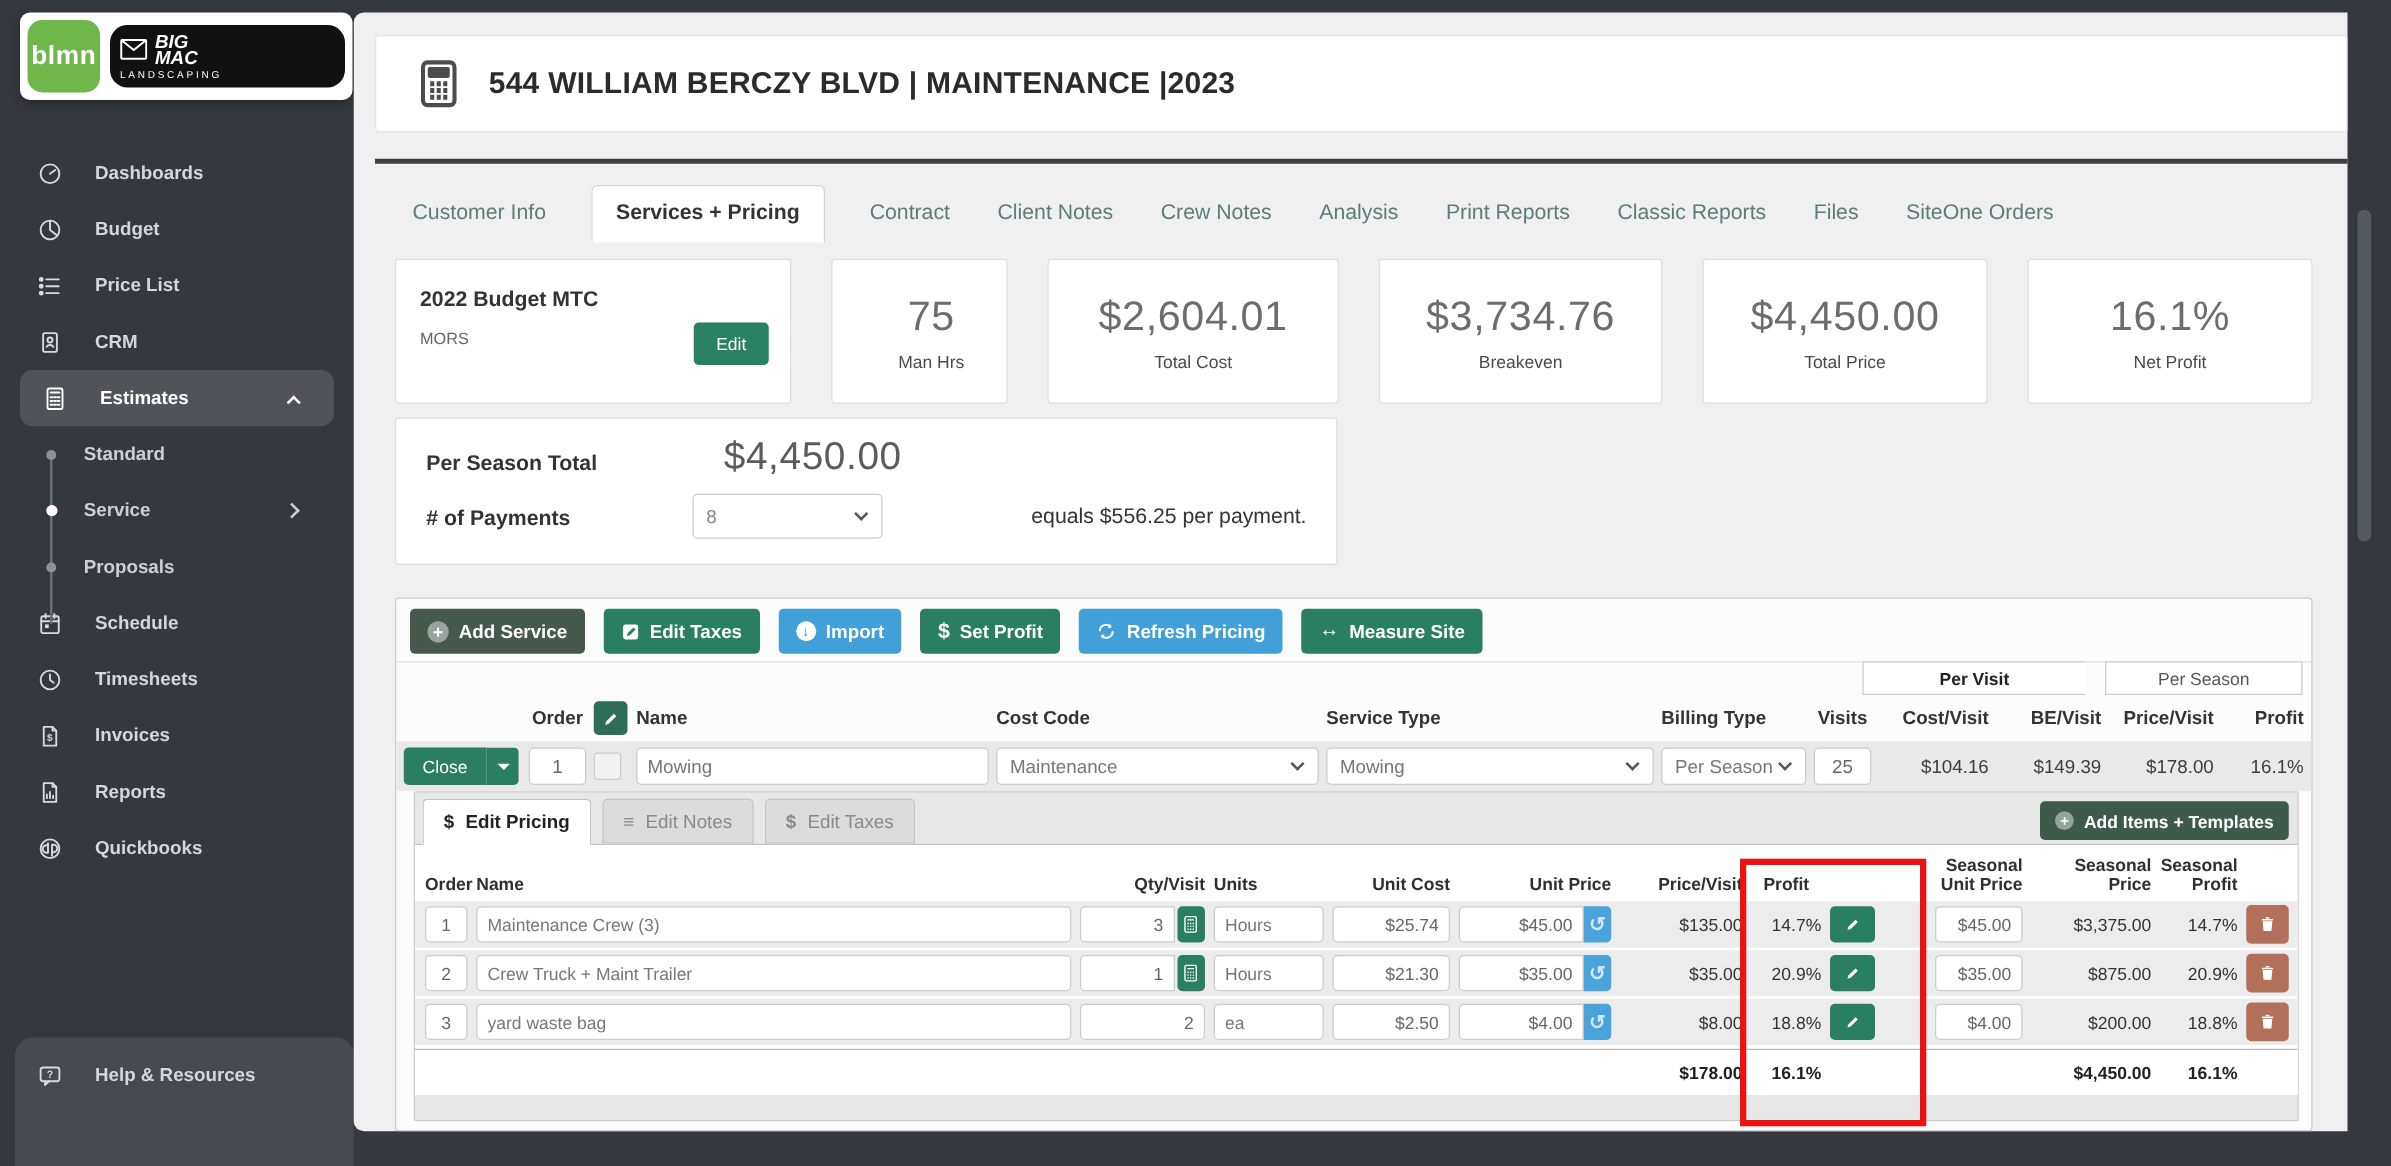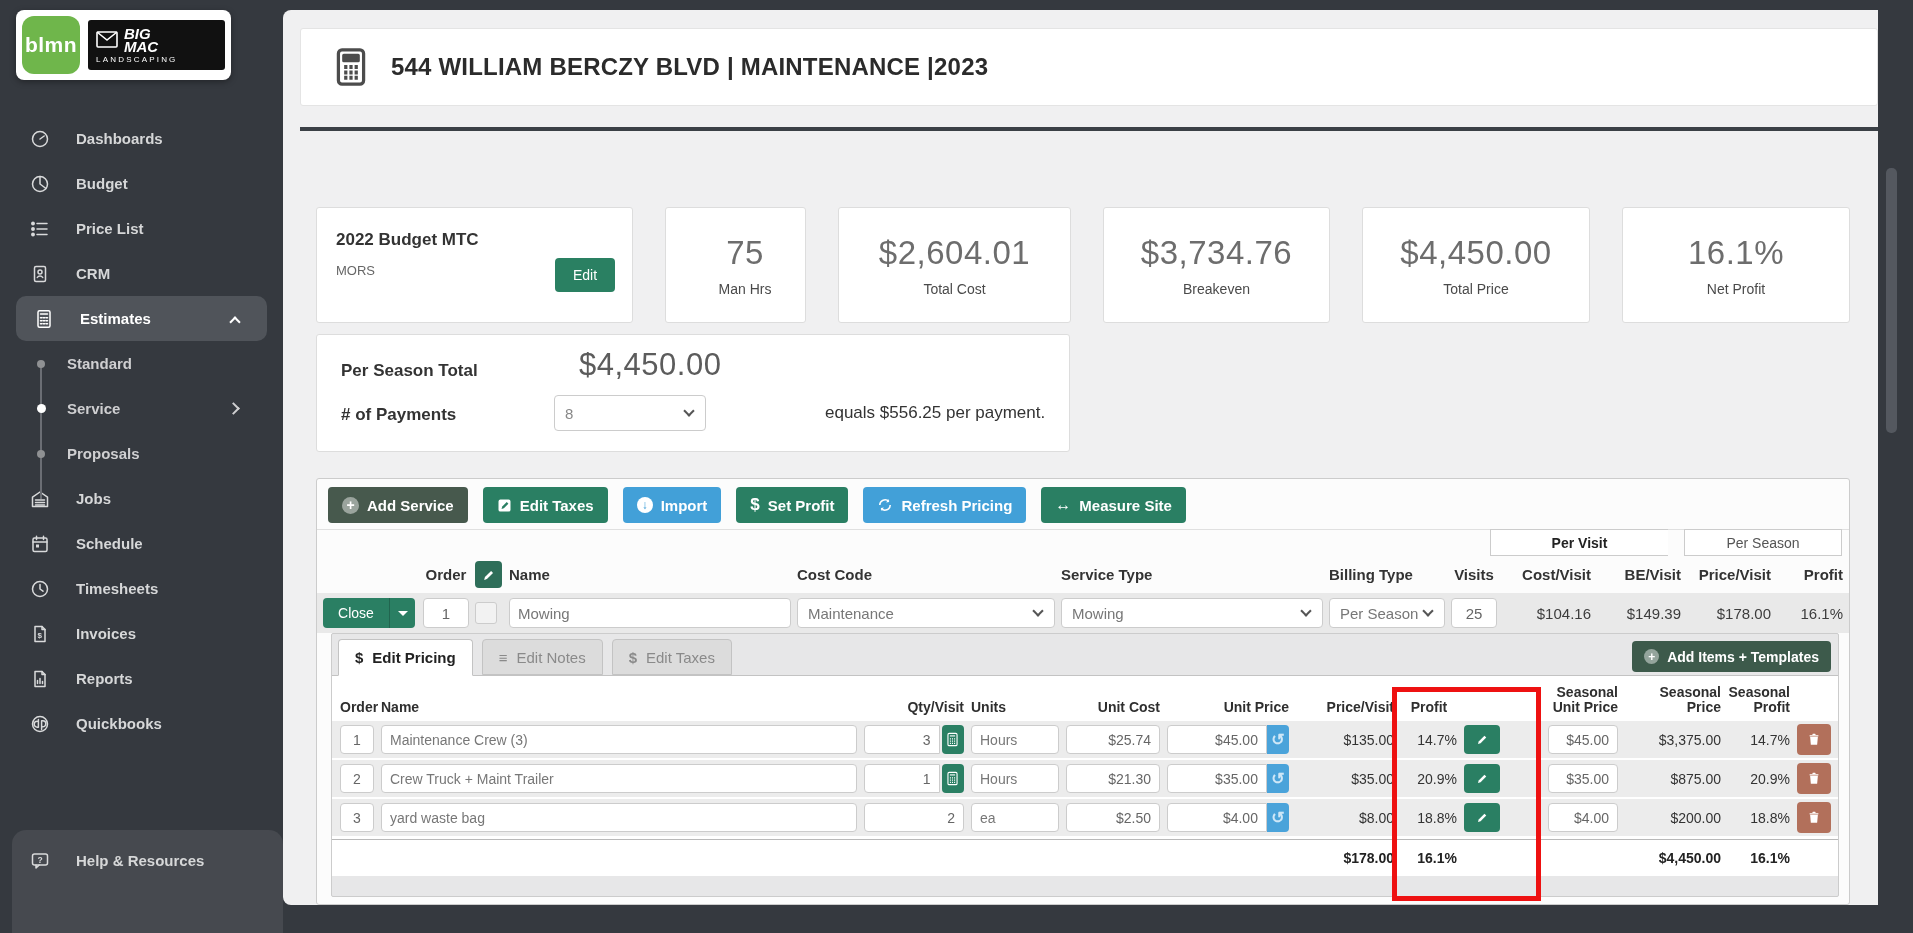--- a/index.html
+++ b/index.html
@@ -9,31 +9,31 @@
     font-family:"Liberation Sans", sans-serif;
     position:relative;
     overflow:hidden;
     color:#333;
   }
   svg { display:block; }
 
   
   .sidebar { position:absolute; left:0; top:0; width:283px; height:933px; background:#35393f; }
   .logo-card {
-    position:absolute; left:16px; top:10px; width:215px; height:70px;
+    position:absolute; left:16px; top:10px; width:266px; height:70px;
     background:#fff; border-radius:8px; box-shadow:0 2px 6px rgba(0,0,0,.35);
     display:flex; align-items:center; padding:6px; gap:8px;
   }
   .lmn-badge {
     width:58px; height:58px; background:#6fb64b; border-radius:12px;
     color:#fff; font-weight:bold; font-size:21px;
     display:flex; align-items:center; justify-content:center; letter-spacing:.5px;
   }
   .bigmac {
-    flex:1; height:50px; background:#111; border-radius:3px; color:#fff;
+    flex:1; height:50px; background:#111; border-radius:14px; color:#fff;
     display:flex; flex-direction:column; justify-content:center; padding:3px 8px;
   }
   .bigmac-top { display:flex; align-items:center; gap:6px; }
   .bigmac-name { font-weight:bold; font-size:15px; line-height:13px; font-style:italic; }
   .bigmac-tag { font-size:8px; letter-spacing:2.2px; margin-top:2px; }
 
   .nav { position:absolute; left:0; top:116px; width:283px; }
   .nav-item {
     height:45px; display:flex; align-items:center; gap:26px;
     padding-left:30px; color:#d6d7d8; font-size:15px; font-weight:bold; cursor:pointer;
@@ -330,29 +330,20 @@
       </div>
       <div class="sub-item">
         <span class="dot"></span>
         <span>Proposals</span>
       </div>
     </div>
 
     <div class="nav-item">
       <span class="nicon">
           <svg width="20" height="20" viewBox="0 0 20 20" class="icon-stroke">
-            <path d="M2.5 8.2L10 3l7.5 5.2v9.3h-15z"></path>
-            <path d="M5.5 11h9M5.5 13.5h9M5.5 16h9"></path>
-          </svg>
-        </span>
-      <span>Jobs</span>
-    </div>
-    <div class="nav-item">
-      <span class="nicon">
-          <svg width="20" height="20" viewBox="0 0 20 20" class="icon-stroke">
             <rect x="3" y="4" width="14" height="13.5" rx="1.5"></rect>
             <path d="M6.5 2.2v3.2M13.5 2.2v3.2M3 8h14"></path>
             <rect x="6" y="10.5" width="3" height="3" fill="#d9dadb" stroke="none"></rect>
           </svg>
         </span>
       <span>Schedule</span>
     </div>
     <div class="nav-item">
       <span class="nicon">
           <svg width="20" height="20" viewBox="0 0 20 20" class="icon-stroke">
@@ -415,20 +406,32 @@
           <rect x="3" y="1.5" width="14" height="19" rx="2"></rect>
           <rect x="6" y="4.5" width="8" height="3" fill="#4c4c4c"></rect>
           <path d="M6.2 11h1.8M9.1 11h1.8M12 11h1.8M6.2 14h1.8M9.1 14h1.8M12 14h1.8M6.2 17h1.8M9.1 17h1.8M12 17h1.8" stroke-width="2.2"></path>
         </svg>
     </span>
     <span class="page-title">544 WILLIAM BERCZY BLVD | MAINTENANCE |2023</span>
   </div>
 
   <div class="dark-rule"></div>
 
+  <div class="tabs">
+    <div class="tab">Customer Info</div>
+    <div class="tab active">Services + Pricing</div>
+    <div class="tab">Contract</div>
+    <div class="tab">Client Notes</div>
+    <div class="tab">Crew Notes</div>
+    <div class="tab">Analysis</div>
+    <div class="tab">Print Reports</div>
+    <div class="tab">Classic Reports</div>
+    <div class="tab">Files</div>
+    <div class="tab">SiteOne Orders</div>
+  </div>
 
   <div class="stat-card" style="left:33px; width:317px;">
     <div class="budget-name">2022 Budget MTC</div>
     <div class="budget-code">MORS</div>
     <button class="edit-btn">Edit</button>
   </div>
   <div class="stat-card vals" style="left:382px; width:141px;padding-left:19px;">
     <div class="stat-value">75</div>
     <div class="stat-label">Man Hrs</div>
   </div>

